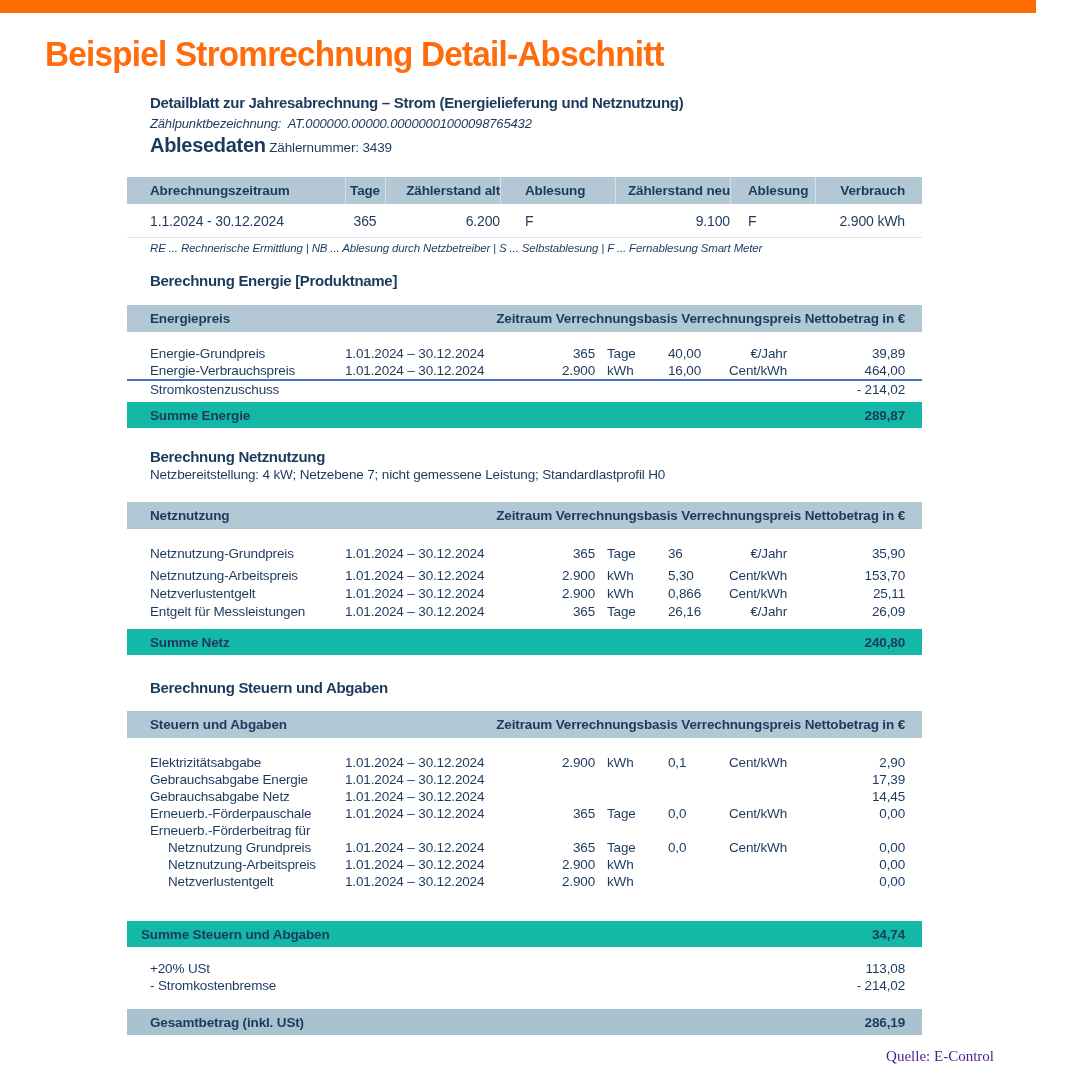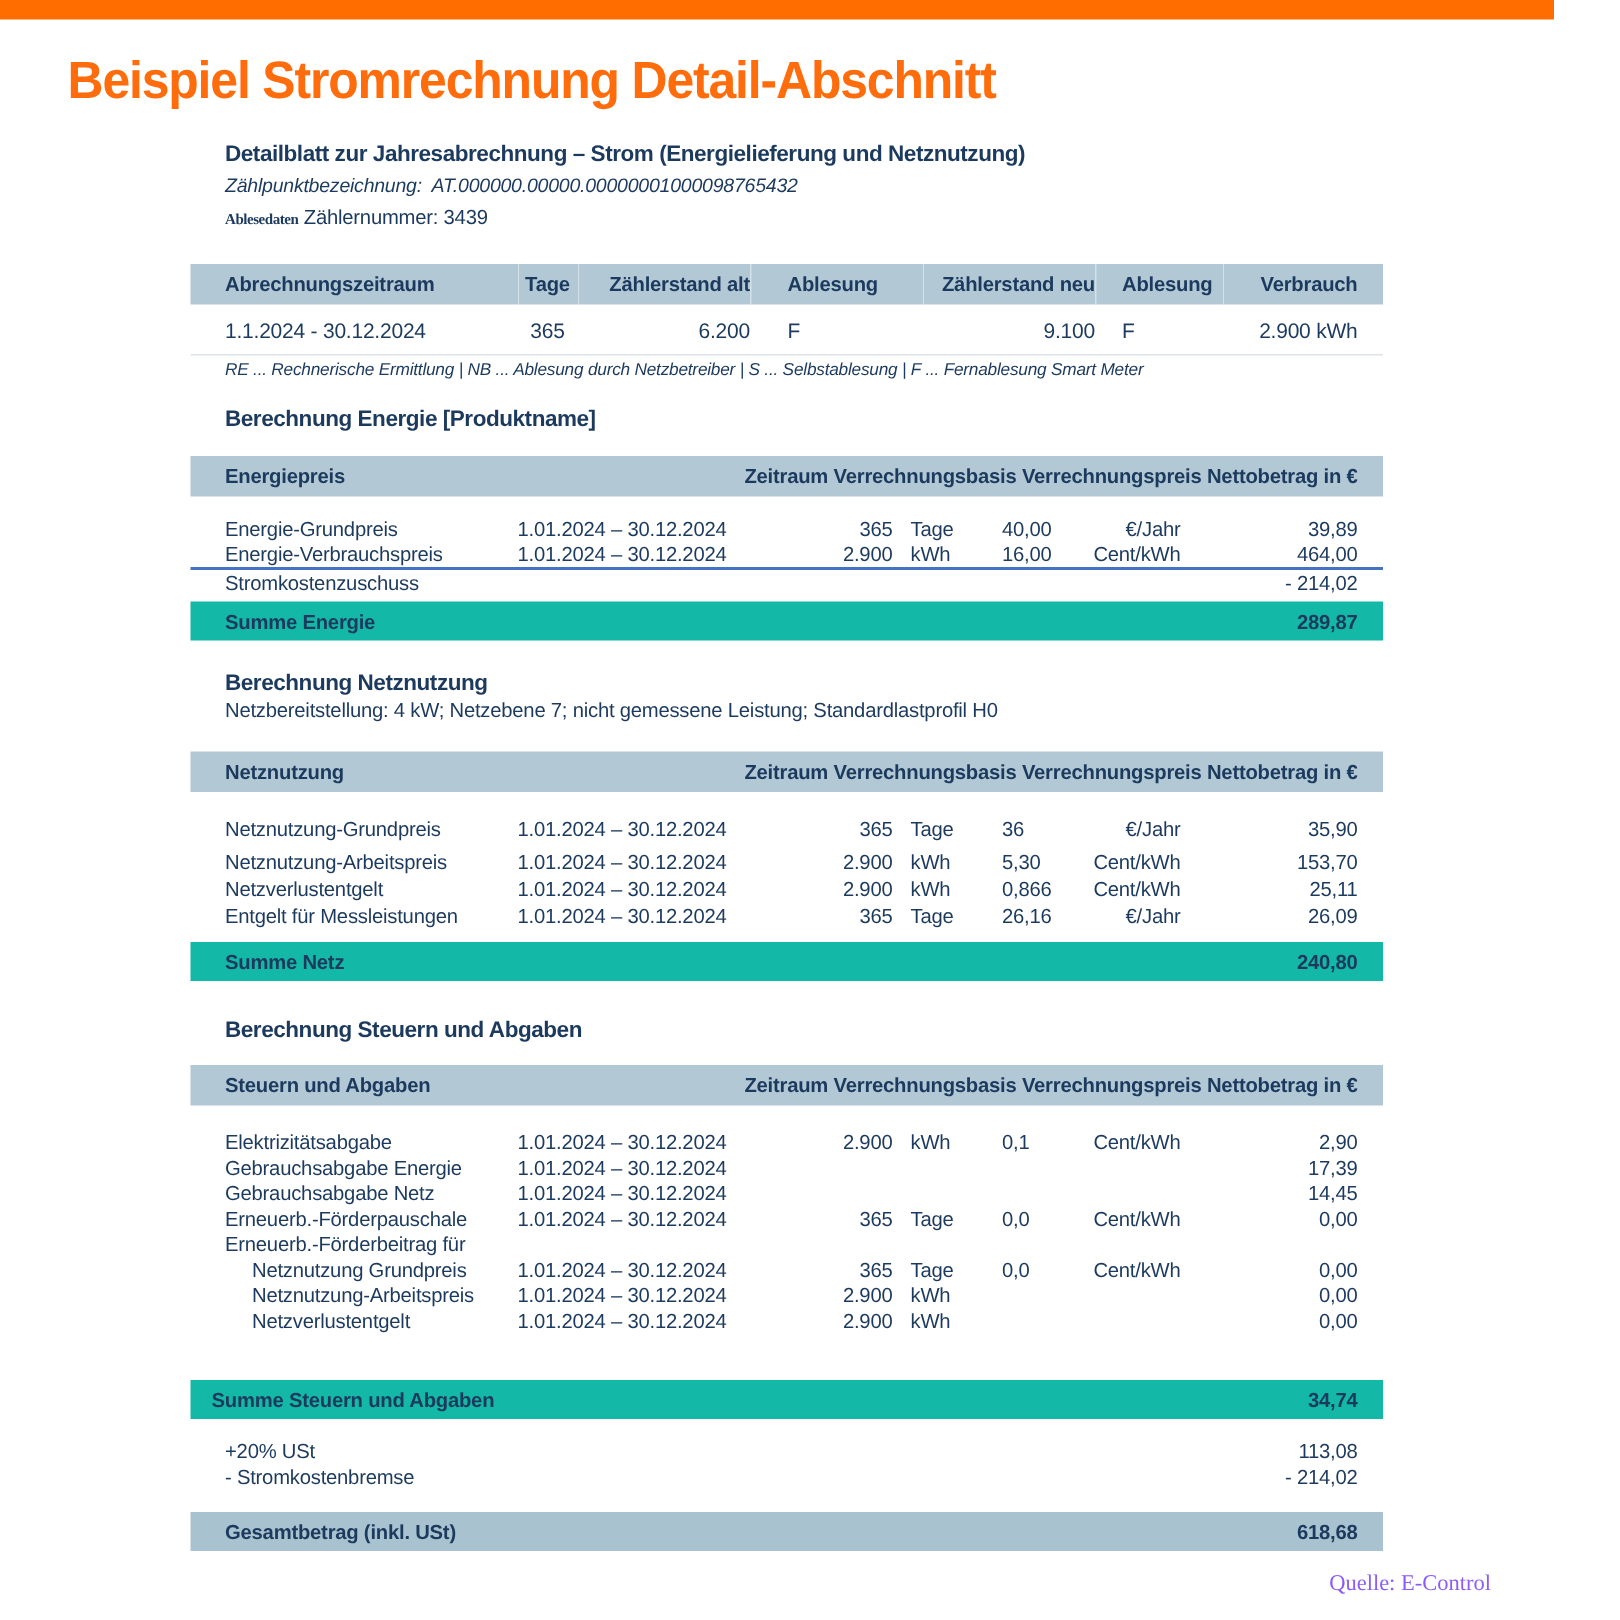--- a/index.html
+++ b/index.html
@@ -10,21 +10,21 @@
   .top-bar{position:absolute;left:0;top:0;width:1080px;height:13px;background:#ff6c00;}
   .page-title{
     position:absolute;left:45px;top:34px;color:#ff6c0c;font-size:35px;font-weight:bold;
     letter-spacing:-0.8px;transform:scaleX(0.95);transform-origin:left center;white-space:nowrap;
   }
   .doc{position:absolute;left:127px;top:92px;width:795px;}
   .pl{padding-left:23px;}
   .doc-title{font-size:15px;font-weight:bold;line-height:21px;letter-spacing:-0.3px;}
   .meta{font-size:13px;font-style:italic;line-height:16px;margin-top:3px;}
   .ablese{font-size:13.5px;line-height:18px;margin-top:4px;}
-  .ablese b{font-size:10px;font-weight:bold;letter-spacing:-0.3px;font-family:Liberation Serif, serif;}
+  .ablese b{font-size:20px;font-weight:bold;letter-spacing:-0.3px;}
 
   
   .thead{background:#b2c8d5;height:27px;display:grid;align-items:center;font-weight:bold;font-size:13.5px;}
   .t1-grid{grid-template-columns:218px 40px 115px 115px 115px 85px 1fr;}
   .t1-head{margin-top:20px;}
   .t1-head > div + div{box-shadow:inset 1px 0 0 rgba(255,255,255,0.45);height:100%;display:flex;align-items:center;}
   .t1-head .r{justify-content:flex-end;text-align:center;}
   .t1-head .c{justify-content:center;}
   .t1-row{display:grid;grid-template-columns:218px 40px 115px 115px 115px 85px 1fr;height:33px;
     align-items:center;font-size:14px;border-bottom:1px solid #dde3e9;}
@@ -61,21 +61,21 @@
     align-items:center;font-weight:bold;font-size:13.5px;}
   .sum-energy{margin-top:4px;}
   .sum-netz{margin-top:8px;}
   .sum-tax{margin-top:31px;}
   .sum-tax .pl{padding-left:14px;}
   .totals{margin-top:13px;}
   .total-line{display:grid;grid-template-columns:1fr 160px;font-size:13.5px;line-height:17px;}
   .final-row{display:grid;grid-template-columns:1fr 160px;background:#a9c2cf;height:26px;
     align-items:center;font-weight:bold;font-size:13.5px;margin-top:15px;}
   .source{position:absolute;right:42px;top:1048px;font-family:"Liberation Serif", serif;
-    font-size:15px;color:#8b5cf6;letter-spacing:0;}
+    font-size:15px;color:#4c1d95;letter-spacing:0;}
 </style>
 </head>
 <body>
 
 <div class="canvas">
   <div class="top-bar"></div>
   <div class="page-title">Beispiel Stromrechnung Detail-Abschnitt</div>
 
   <div class="doc">
     <div class="doc-title pl">Detailblatt zur Jahresabrechnung – Strom (Energielieferung und Netznutzung)</div>
@@ -285,18 +285,18 @@
         <div class="pl">+20% USt</div>
         <div class="r pr">113,08</div>
       </div>
       <div class="total-line">
         <div class="pl">- Stromkostenbremse</div>
         <div class="r pr">- 214,02</div>
       </div>
     </div>
     <div class="final-row">
       <div class="pl">Gesamtbetrag (inkl. USt)</div>
-      <div class="r pr">618,68</div>
+      <div class="r pr">286,19</div>
     </div>
   </div>
 
   <div class="source">Quelle: E-Control</div>
 </div>
 
 </body></html>

